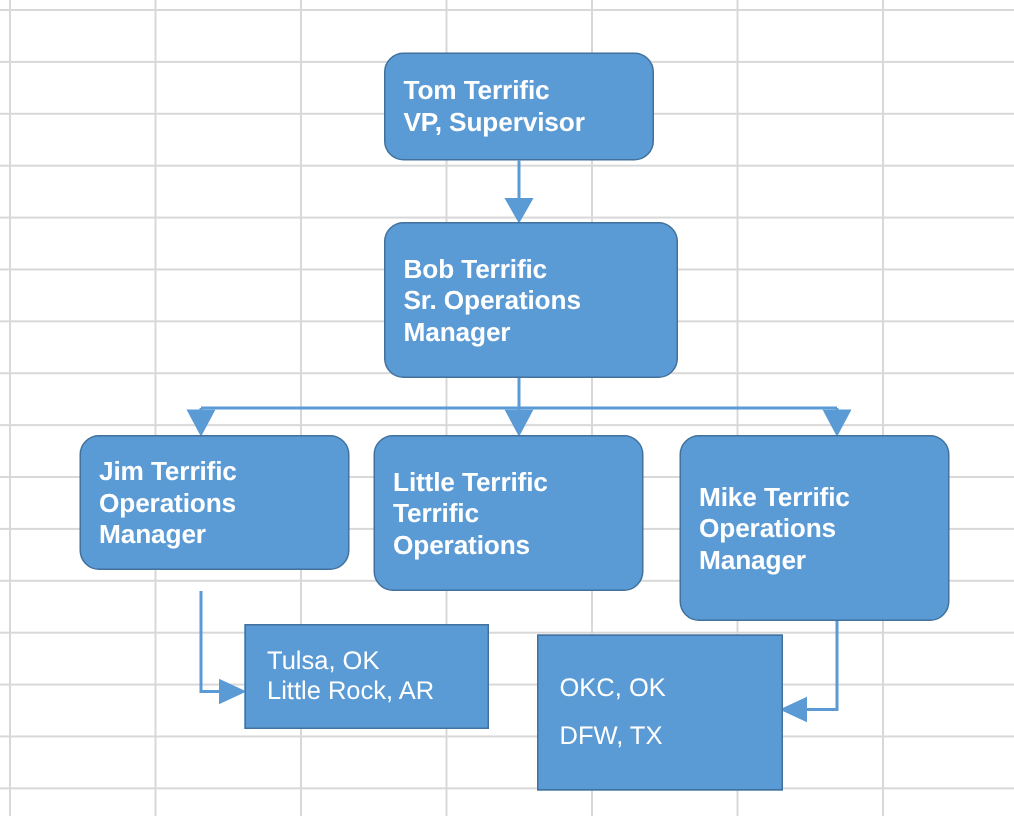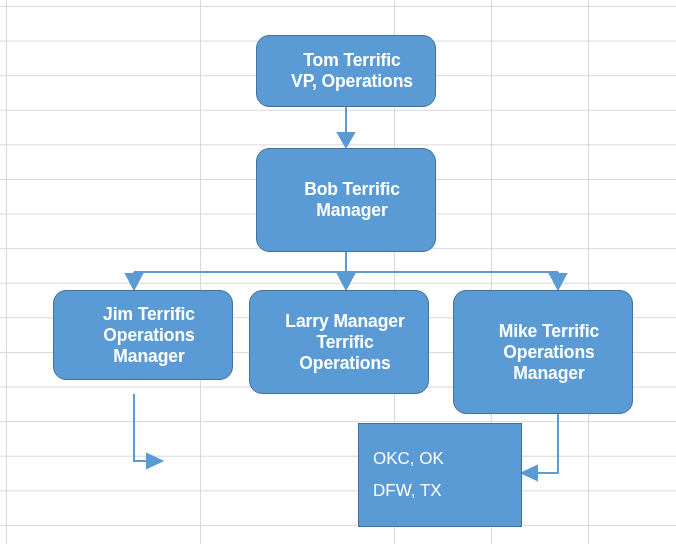--- a/index.html
+++ b/index.html
@@ -46,21 +46,21 @@
     left: 0; top: 0;
     width: 676px; height: 544px;
   }
 
   
   .node {
     position: absolute;
     box-sizing: border-box;
     display: flex;
     flex-direction: column;
-    align-items: center;
+    align-items: flex-start;
     justify-content: center;
     color: #ffffff;
     text-align: center;
     line-height: 1.20;
     padding-left: 12px;
   }
   .node.role {
     background: #5b9bd5;
     border: 1px solid #41719c;
     border-radius: 13px;
@@ -75,21 +75,21 @@
     font-weight: normal;
     font-size: 17px;
     align-items: flex-start;
     padding-left: 14px;
     text-align: left;
   }
   .node .line { display: block; white-space: nowrap; }
 
   
   #node-tom     { left: 256px; top: 35px;  width: 180px; height: 72px; }
-  #node-bob     { left: 256px; top: 148px; width: 180px; height: 104px; }
+  #node-bob     { left: 256px; top: 148px; width: 196px; height: 104px; }
   #node-jim     { left: 53px;  top: 290px; width: 180px; height: 90px; }
   #node-larry   { left: 249px; top: 290px; width: 180px; height: 104px; }
   #node-mike    { left: 453px; top: 290px; width: 180px; height: 124px; }
   #node-loc-west{ left: 163px; top: 416px; width: 163px; height: 70px; }
   #node-loc-east{ left: 358px; top: 423px; width: 164px; height: 104px; gap: 12px; }
 </style>
 </head>
 <body>
 
 <div id="canvas">
@@ -128,45 +128,50 @@
       <g>
         <polyline points="558,394 558,473 538,473" fill="none"></polyline>
         <polygon points="537,466 522,473 537,480"></polygon>
       </g>
 
     </g>
   </svg>
 
   <div class="node role" id="node-tom">
     <span class="line">Tom Terrific</span>
-    <span class="line">VP, Operations</span>
+    <span class="line">VP, Supervisor</span>
   </div>
 
   <div class="node role" id="node-bob">
     <span class="line">Bob Terrific</span>
+    <span class="line">Sr. Operations</span>
     <span class="line">Manager</span>
   </div>
 
   <div class="node role" id="node-jim">
     <span class="line">Jim Terrific</span>
     <span class="line">Operations</span>
     <span class="line">Manager</span>
   </div>
 
   <div class="node role" id="node-larry">
-    <span class="line">Larry Manager</span>
+    <span class="line">Little Terrific</span>
     <span class="line">Terrific</span>
     <span class="line">Operations</span>
   </div>
 
   <div class="node role" id="node-mike">
     <span class="line">Mike Terrific</span>
     <span class="line">Operations</span>
     <span class="line">Manager</span>
   </div>
 
+  <div class="node location" id="node-loc-west">
+    <span class="line">Tulsa, OK</span>
+    <span class="line">Little Rock, AR</span>
+  </div>
 
   <div class="node location" id="node-loc-east">
     <span class="line">OKC, OK</span>
     <span class="line">DFW, TX</span>
   </div>
 
 </div>
 
 </body></html>

